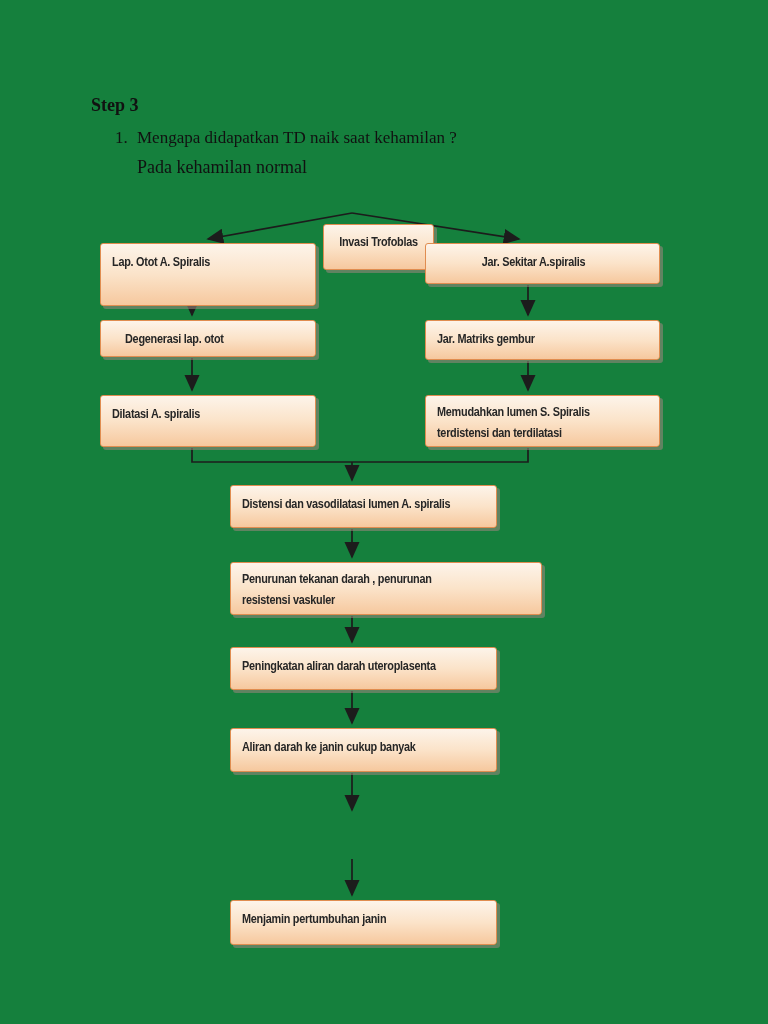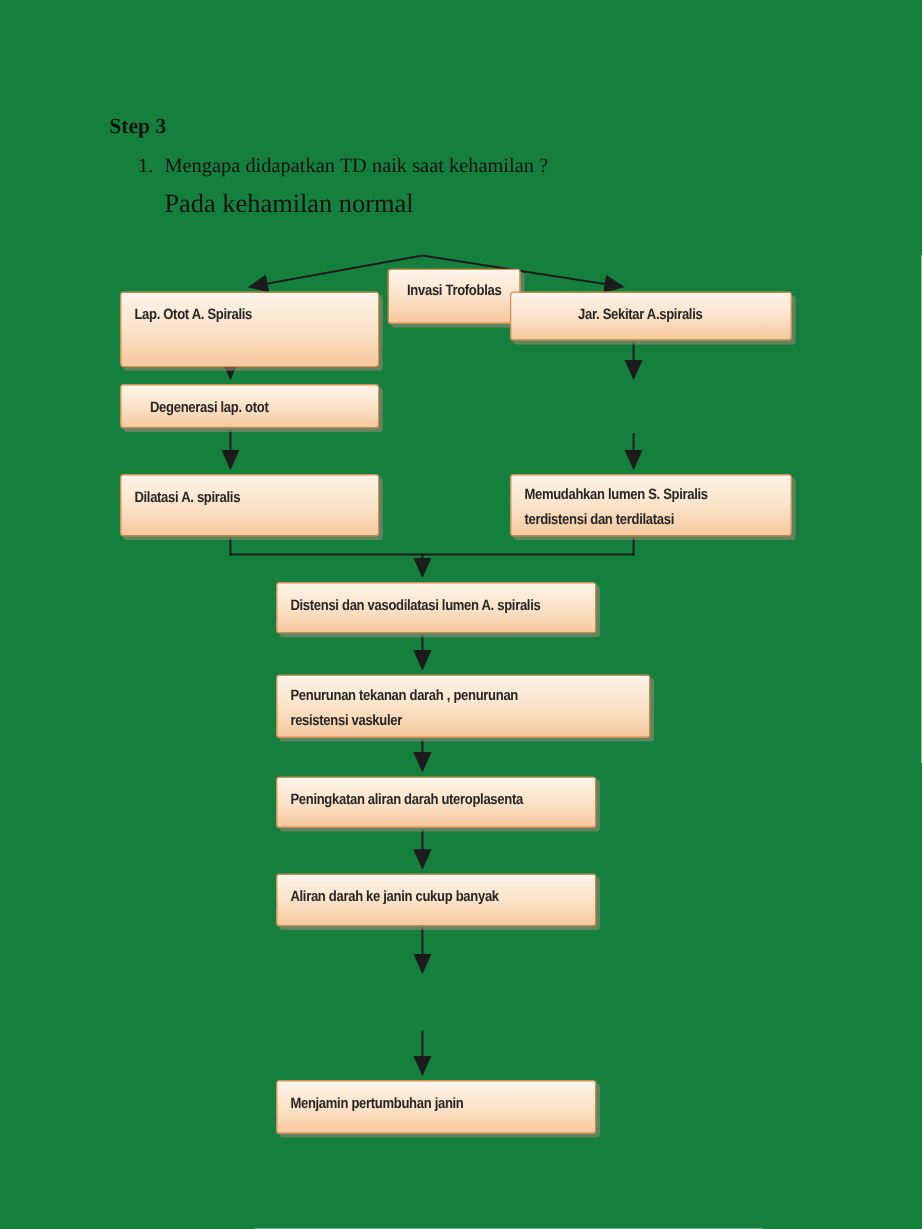--- a/index.html
+++ b/index.html
@@ -26,21 +26,21 @@
   }
   .q-text {
     position: absolute;
     left: 137px; top: 128px;
     font-size: 17px;
     color: #111111;
   }
   .subtitle {
     position: absolute;
     left: 137px; top: 157px;
-    font-size: 22px;
+    font-size: 18px;
     color: #111111;
   }
   .node {
     position: absolute;
     box-sizing: border-box;
     background: linear-gradient(180deg, #fdf4ea 0%, #fbe3c9 50%, #f6c89e 100%);
     border: 1px solid #e08d50;
     border-radius: 3px;
     box-shadow: 3px 3px 0 rgba(146, 134, 122, 0.6);
     padding: 8px 0 0 11px;
@@ -109,20 +109,23 @@
   </div>
 
   <div class="node" style="left:425px; top:243px; width:235px; height:41px;text-align:center;">
     <div class="node-label">Jar. Sekitar A.spiralis</div>
   </div>
 
   <div class="node" style="left:100px; top:320px; width:216px; height:37px;padding-left:24px;">
     <div class="node-label">Degenerasi lap. otot</div>
   </div>
 
+  <div class="node" style="left:425px; top:320px; width:235px; height:40px;">
+    <div class="node-label">Jar. Matriks gembur</div>
+  </div>
 
   <div class="node" style="left:100px; top:395px; width:216px; height:52px;">
     <div class="node-label">Dilatasi A. spiralis</div>
   </div>
 
   <div class="node" style="left:425px; top:395px; width:235px; height:52px; padding-top:6px;">
     <div class="node-label">Memudahkan lumen S. Spiralis
 terdistensi dan terdilatasi</div>
   </div>
 

